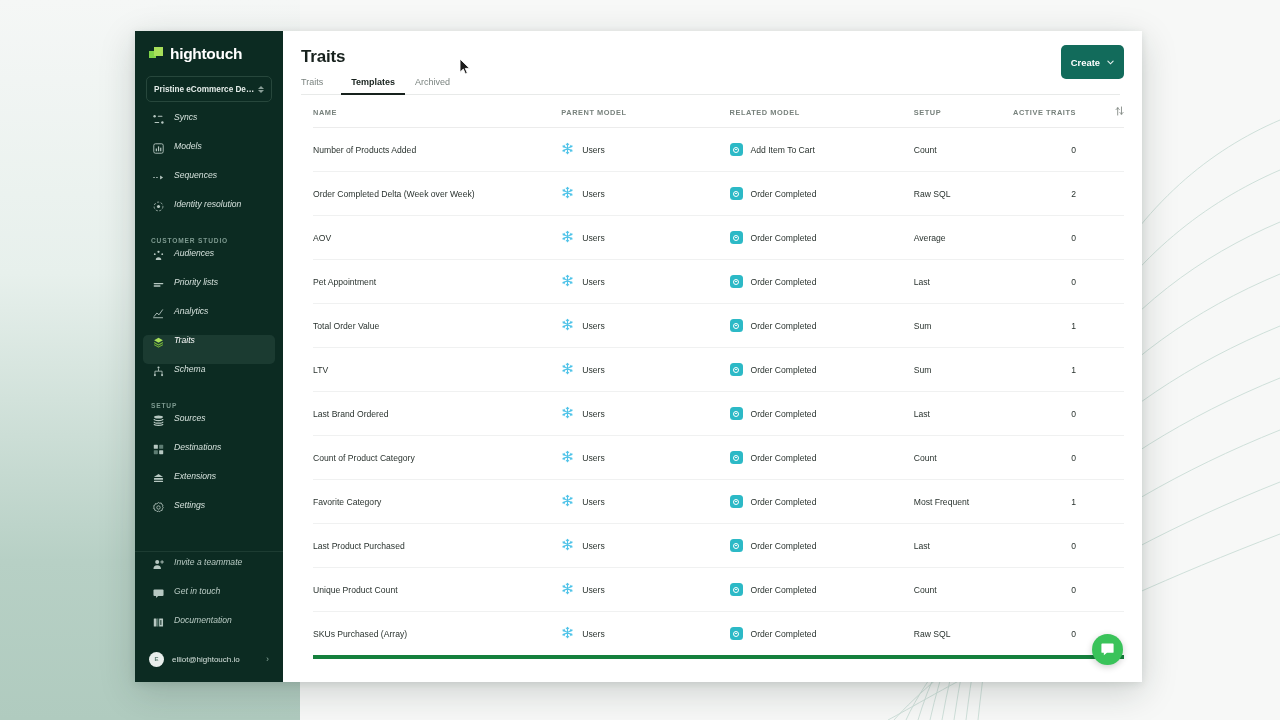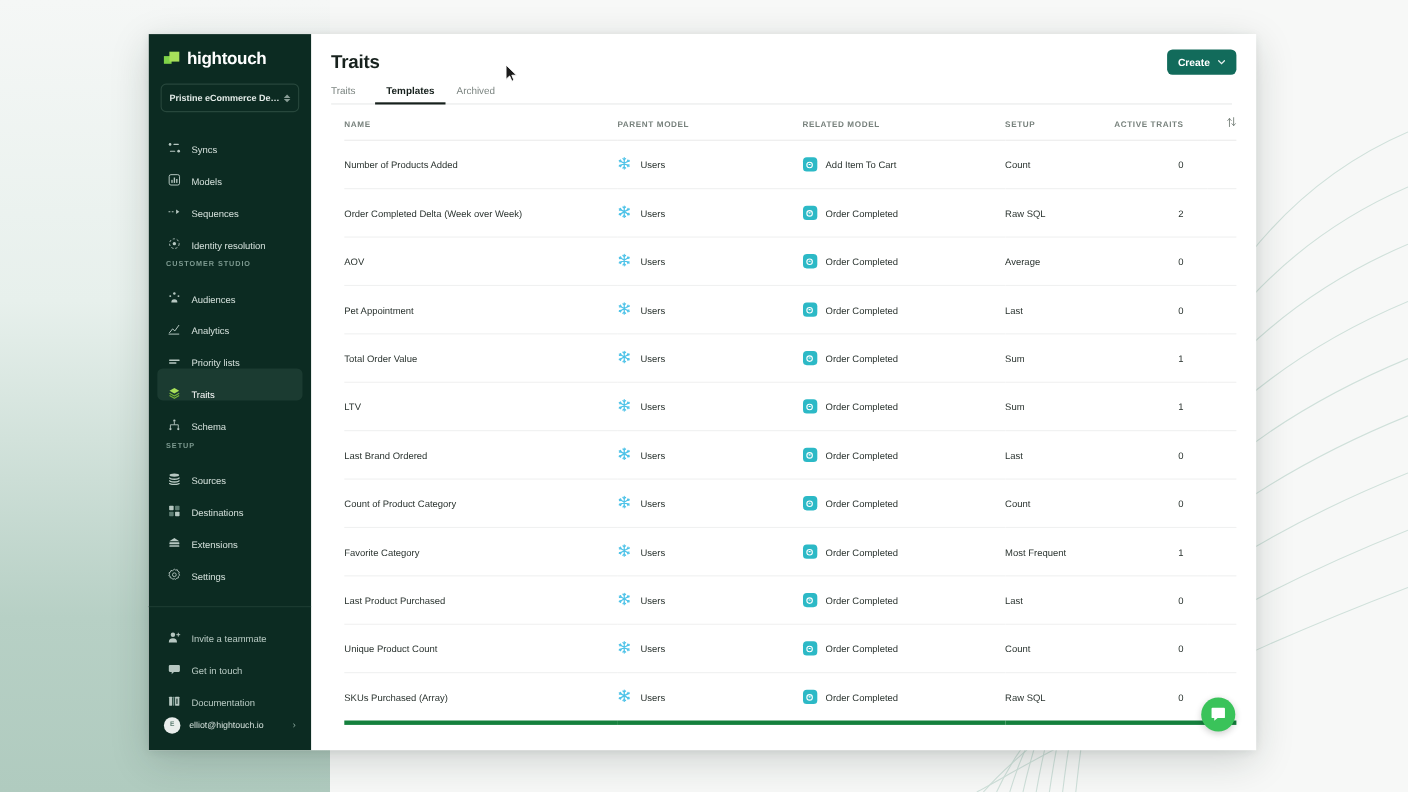--- a/index.html
+++ b/index.html
@@ -81,26 +81,27 @@
     flex: 1; white-space: nowrap; overflow: hidden; text-overflow: ellipsis;
   }
   .updown { display: flex; flex-direction: column; gap: 1px; opacity: .65; }
   .updown i {
     width: 0; height: 0; border-left: 3px solid transparent;
     border-right: 3px solid transparent; display: block;
   }
   .updown i.u { border-bottom: 3.4px solid #cddcd6; }
   .updown i.d { border-top: 3.4px solid #cddcd6; }
   .nav-item {
-    display: flex; align-items: flex-end; gap: 9px;
+    display: flex; align-items: flex-start; gap: 9px;
     height: 29px;
     margin: 0 8px;
     padding: 0 8px;
     border-radius: 5px;
     cursor: pointer;
+    font-style: italic;
   }
   .nav-item .ic {
     width: 14px; height: 14px;
     display: flex; align-items: center; justify-content: center;
     flex: 0 0 14px;
   }
   .nav-item .lbl {
     color: #d4e0db; font-size: 8.6px; font-weight: 500; white-space: nowrap;
   }
   .nav-item.active { background: #1b3b31; }
@@ -141,21 +142,21 @@
     position: relative;
   }
   .page-title {
     font-size: 17px; font-weight: 600; color: #17211d; letter-spacing: -0.2px;
   }
   .create-btn {
     position: absolute; right: 18px; top: 14px;
     background: #126b5b; color: #fff;
     font-size: 9.4px; font-weight: 600;
     border: none; border-radius: 5px;
-    height: 23px; padding: 0 10px;
+    height: 34px; padding: 0 10px;
     display: flex; align-items: center; gap: 7px;
     cursor: pointer;
   }
   .create-btn .cv { font-size: 7px; opacity: .9; }
 
   .tabs {
     display: flex; gap: 0; margin-top: 10px;
     border-bottom: 1px solid #e8eae9;
     padding-left: 0;
   }
@@ -306,34 +307,34 @@
               <circle cx="3.4" cy="6.4" r="1.1" fill="#b7c8c2"></circle>
               <circle cx="12.6" cy="6.4" r="1.1" fill="#b7c8c2"></circle>
               <path d="M4.6 13.4a3.4 3.4 0 0 1 6.8 0z" fill="#b7c8c2"></path>
             </svg>
           </span>
           <span class="lbl">Audiences</span>
         </div>
         <div class="nav-item">
           <span class="ic">
             <svg width="13" height="13" viewBox="0 0 16 16">
+              <rect x="2" y="6" width="12" height="1.7" rx=".8" fill="#b7c8c2"></rect>
+              <rect x="2" y="9" width="8.5" height="1.7" rx=".8" fill="#b7c8c2"></rect>
+            </svg>
+          </span>
+          <span class="lbl">Priority lists</span>
+        </div>
+        <div class="nav-item">
+          <span class="ic">
+            <svg width="13" height="13" viewBox="0 0 16 16">
               <path d="M2 13.2h11" stroke="#b7c8c2" stroke-width="1.1" stroke-linecap="round"></path>
               <path d="M2.6 11.6L6 7.4l2.6 2.2L13 3.4" fill="none" stroke="#b7c8c2" stroke-width="1.1" stroke-linecap="round" stroke-linejoin="round"></path>
             </svg>
           </span>
           <span class="lbl">Analytics</span>
-        </div>
-        <div class="nav-item">
-          <span class="ic">
-            <svg width="13" height="13" viewBox="0 0 16 16">
-              <rect x="2" y="6" width="12" height="1.7" rx=".8" fill="#b7c8c2"></rect>
-              <rect x="2" y="9" width="8.5" height="1.7" rx=".8" fill="#b7c8c2"></rect>
-            </svg>
-          </span>
-          <span class="lbl">Priority lists</span>
         </div>
         <div class="nav-item active">
           <span class="ic">
             <svg width="13" height="13" viewBox="0 0 16 16">
               <path d="M8 2.2l5.4 3.1L8 8.4 2.6 5.3z" fill="#a8e05a"></path>
               <path d="M2.6 8l5.4 3.1L13.4 8" fill="none" stroke="#79b83a" stroke-width="1.3" stroke-linejoin="round"></path>
               <path d="M2.6 10.6l5.4 3.1 5.4-3.1" fill="none" stroke="#79b83a" stroke-width="1.3" stroke-linejoin="round"></path>
             </svg>
           </span>
           <span class="lbl">Traits</span>

